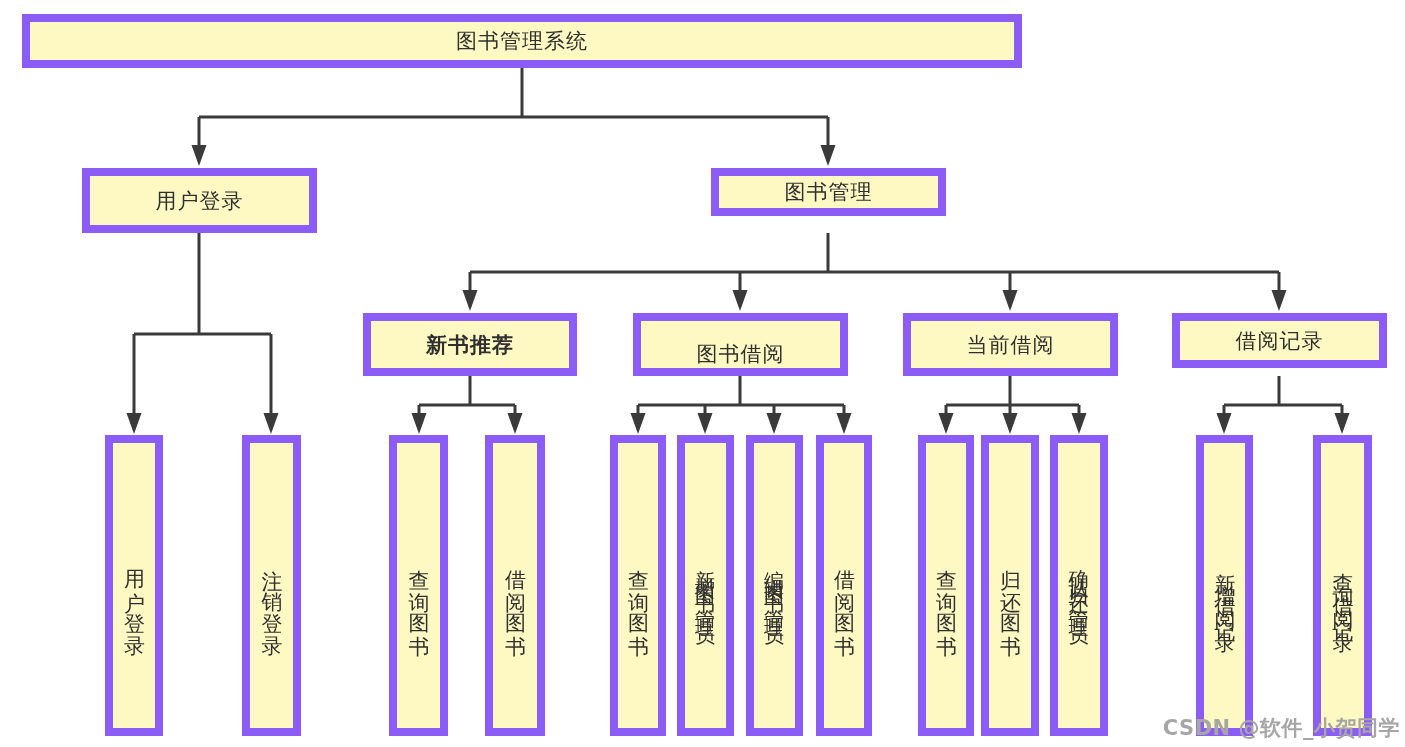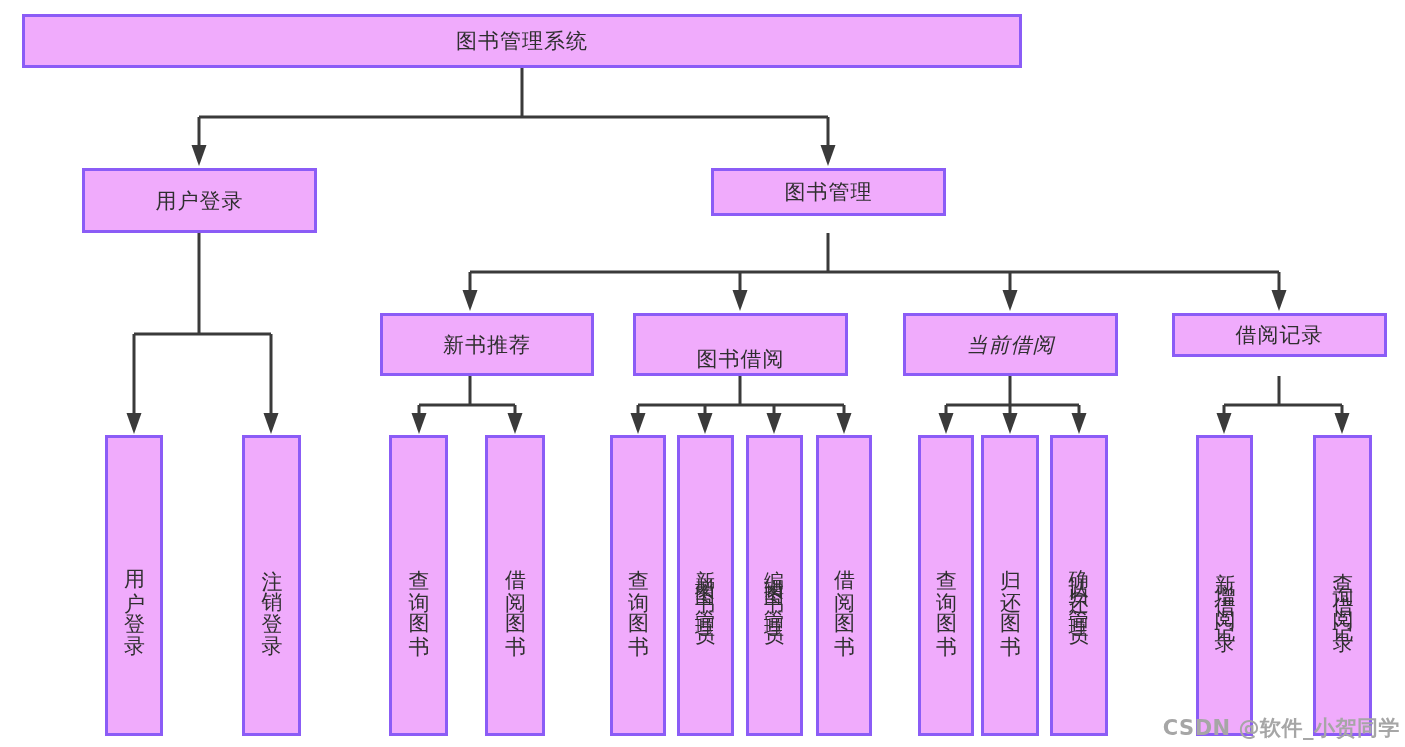--- a/index.html
+++ b/index.html
@@ -17,22 +17,22 @@
   }
   svg.edges {
     position: absolute;
     left: 0; top: 0;
     width: 1405px; height: 747px;
     z-index: 1;
   }
   .node {
     position: absolute;
     box-sizing: border-box;
-    border: 3px solid #8b5cf6;
-    background: #f0abfc;
+    border: 8px solid #8b5cf6;
+    background: #fef9c3;
     color: #2f2f2f;
     display: flex;
     align-items: center;
     justify-content: center;
     z-index: 2;
     font-size: 21px;
     letter-spacing: 1px;
   }
   .node.leaf > span {
     writing-mode: vertical-rl;
@@ -102,30 +102,30 @@
     <span>图书管理系统</span>
   </div>
 
   <div class="node" style="left:82px; top:168px; width:235px; height:65px;">
     <span>用户登录</span>
   </div>
   <div class="node" style="left:711px; top:168px; width:235px; height:48px;">
     <span>图书管理</span>
   </div>
 
-  <div class="node" style="left:380px; top:313px; width:214px; height:63px;">
+  <div class="node" style="left:363px; top:313px; width:214px; height:63px;font-weight:bold;">
     <span>新书推荐</span>
   </div>
   <div class="node" style="left:633px; top:313px; width:215px; height:63px;align-items:flex-end;">
     <span>图书借阅</span>
   </div>
-  <div class="node" style="left:903px; top:313px; width:215px; height:63px;font-style:italic;">
+  <div class="node" style="left:903px; top:313px; width:215px; height:63px;">
     <span>当前借阅</span>
   </div>
-  <div class="node" style="left:1172px; top:313px; width:215px; height:44px;">
+  <div class="node" style="left:1172px; top:313px; width:215px; height:55px;">
     <span>借阅记录</span>
   </div>
 
   <div class="node leaf ls-wide" style="left:105px; top:435px; width:58px; height:301px;">
     <span>用户登录</span>
   </div>
   <div class="node leaf ls-wide" style="left:242px; top:435px; width:59px; height:301px;">
     <span>注销登录</span>
   </div>
 

